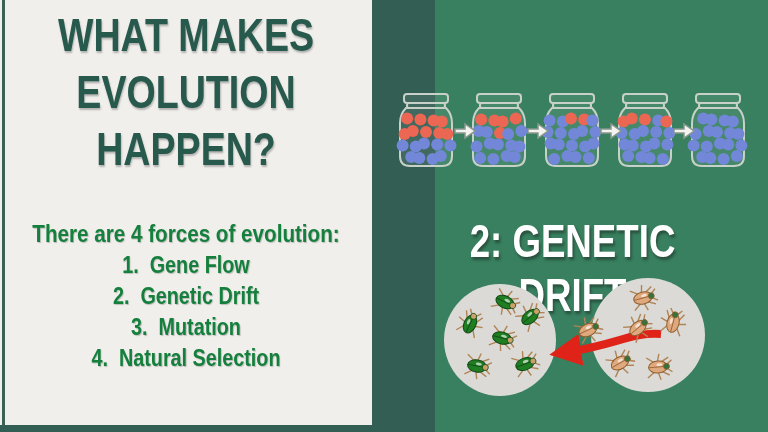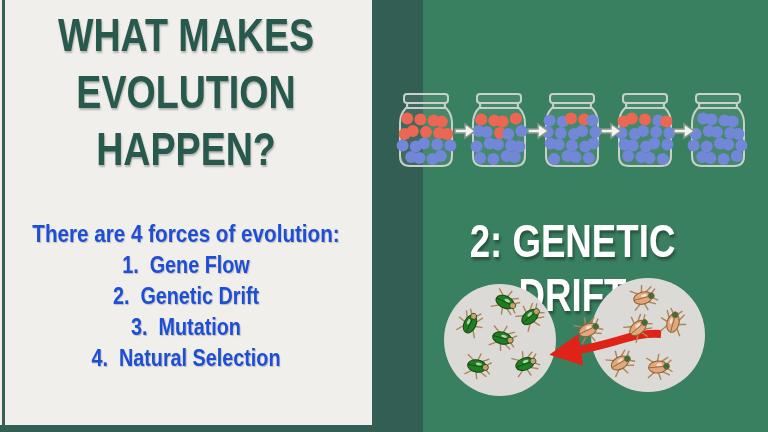--- a/index.html
+++ b/index.html
@@ -2,30 +2,30 @@
 <html><head>
 <meta charset="utf-8">
 <style>
   html,body{margin:0;padding:0;background:#222;}
   .slide{
     position:relative;width:768px;height:432px;overflow:hidden;
     background:#38805F;
     font-family:"Liberation Sans","DejaVu Sans",sans-serif;
   }
   
-  .left-frame{position:absolute;left:0;top:0;width:423px;height:432px;background:#335E53;}
+  .left-frame{position:absolute;left:0;top:0;width:423px;height:432px;background:#335E53;padding-left:12px;}
   .left-card{position:absolute;left:0;top:0;width:372px;height:425px;background:#F0EFEC;}
   .edge-line{position:absolute;left:2px;top:0;width:3px;height:425px;background:#3A6156;}
   .main-title{
     position:absolute;left:0;top:6px;width:100%;margin:0;text-align:center;
     font-weight:bold;font-size:47px;line-height:57px;color:#27594C;
     text-shadow:1px 2px 2px rgba(40,40,40,0.30);
   }
   .title-line{display:block;transform:scaleX(0.80);transform-origin:50% 50%;}
-  .forces{position:absolute;left:0;top:219px;width:100%;text-align:center;color:#1d4ed8;font-weight:bold;}
+  .forces{position:absolute;left:0;top:219px;width:100%;text-align:center;color:#15803d;font-weight:bold;}
   .intro{margin:0;font-size:24px;line-height:30px;transform:scaleX(0.86);transform-origin:50% 50%;
          text-shadow:1px 1px 1px rgba(40,40,40,0.25);}
   .force-list{list-style:none;margin:1px 0 0;padding:0;font-size:23px;line-height:31px;}
   .force-item{transform:scaleX(0.86);transform-origin:50% 50%;text-shadow:1px 1px 1px rgba(40,40,40,0.25);}
   .right-panel{position:absolute;left:377px;top:0;width:391px;height:432px;}
   .section-title{
     position:absolute;left:0;width:100%;margin:0;text-align:center;
     color:#FFFFFF;font-weight:bold;font-size:47px;line-height:54px;
     text-shadow:2px 3px 3px rgba(25,25,25,0.45);
   }

